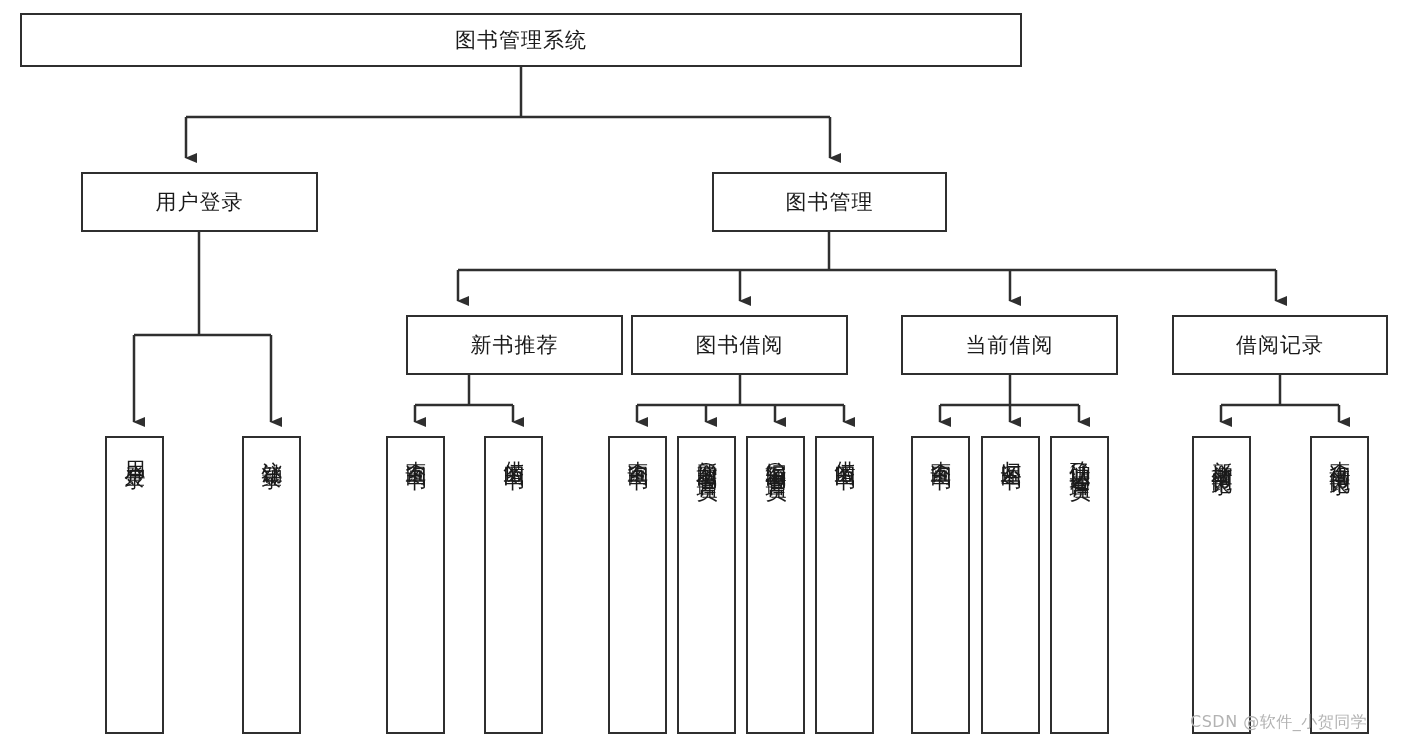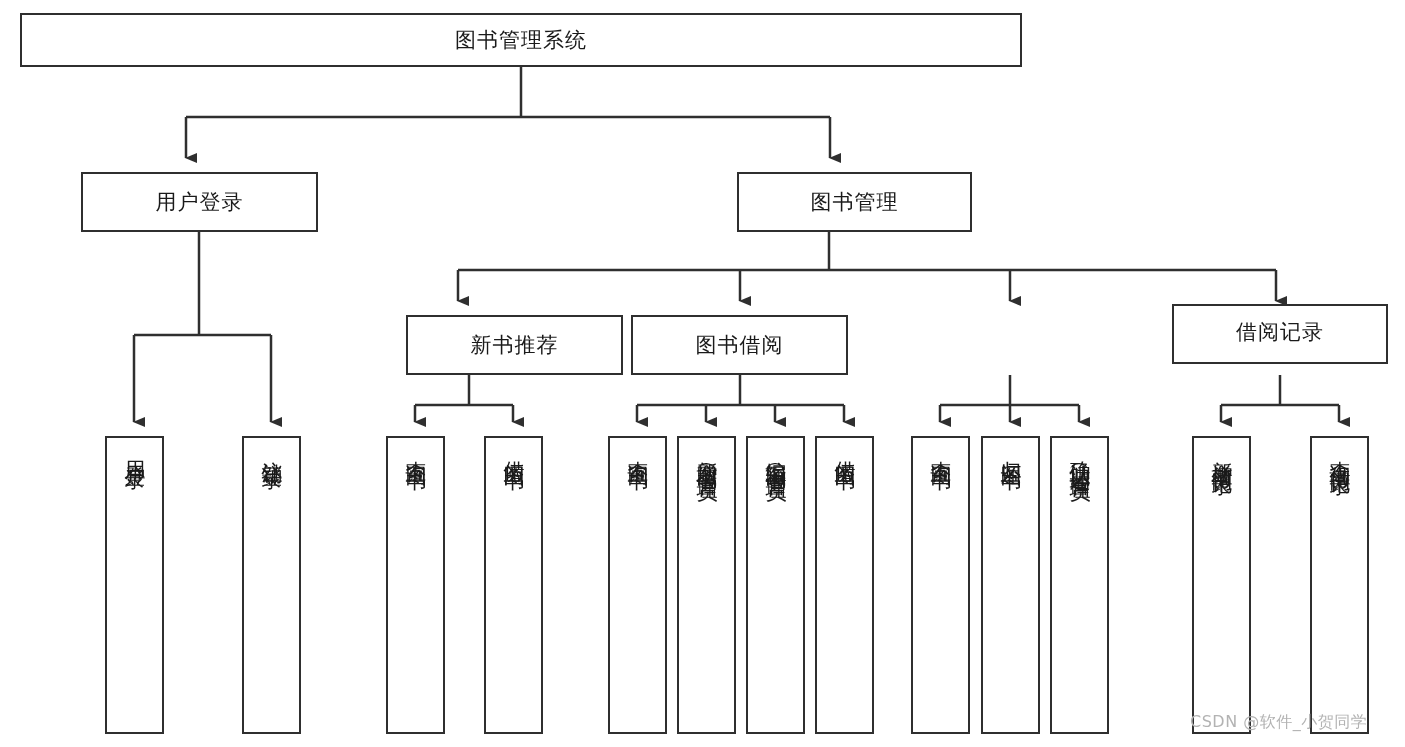--- a/index.html
+++ b/index.html
@@ -122,31 +122,34 @@
     </g>
   </svg>
 
   <div class="node" style="left:20px; top:13px; width:1002px; height:54px;">
     <span class="node-label">图书管理系统</span>
   </div>
 
   <div class="node" style="left:81px; top:172px; width:237px; height:60px;">
     <span class="node-label">用户登录</span>
   </div>
-  <div class="node" style="left:712px; top:172px; width:235px; height:60px;margin-left:25px;">
+  <div class="node" style="left:712px; top:172px; width:235px; height:60px;">
     <span class="node-label">图书管理</span>
   </div>
 
   <div class="node" style="left:361px; top:315px; width:217px; height:60px;margin-left:45px;">
     <span class="node-label">新书推荐</span>
   </div>
   <div class="node" style="left:631px; top:315px; width:217px; height:60px;">
     <span class="node-label">图书借阅</span>
   </div>
-  <div class="node" style="left:1172px; top:304px; width:216px; height:60px;font-family:Liberation Mono, monospace;">
+  <div class="node" style="left:901px; top:315px; width:217px; height:60px;">
+    <span class="node-label">当前借阅</span>
+  </div>
+  <div class="node" style="left:1172px; top:315px; width:216px; height:60px;">
     <span class="node-label">借阅记录</span>
   </div>
 
   <div class="node vertical" style="left:105px; top:436px; width:59px; height:298px;">
     <span class="node-label">用户登录</span>
   </div>
   <div class="node vertical" style="left:242px; top:436px; width:59px; height:298px;">
     <span class="node-label">注销登录</span>
   </div>
 

